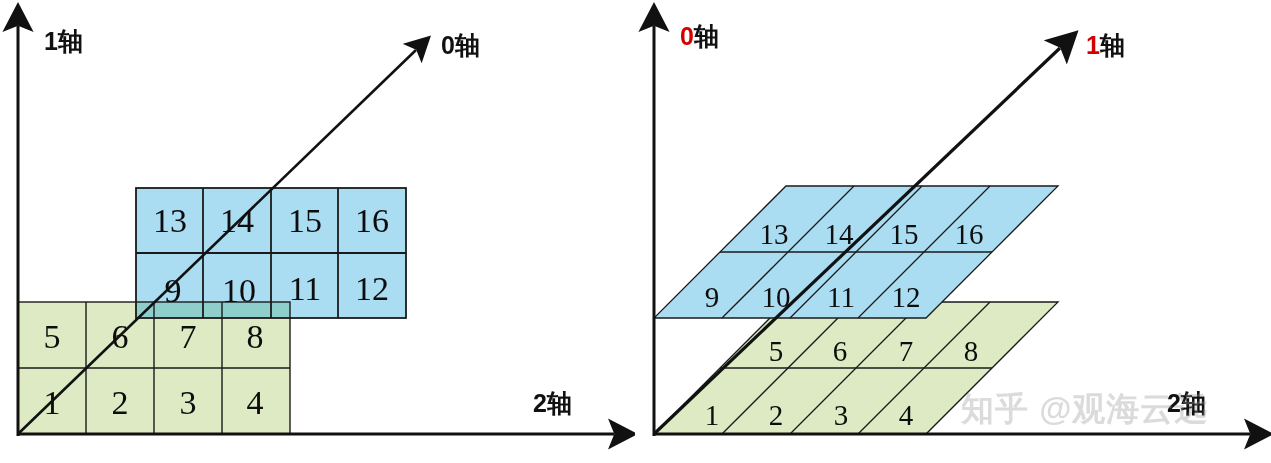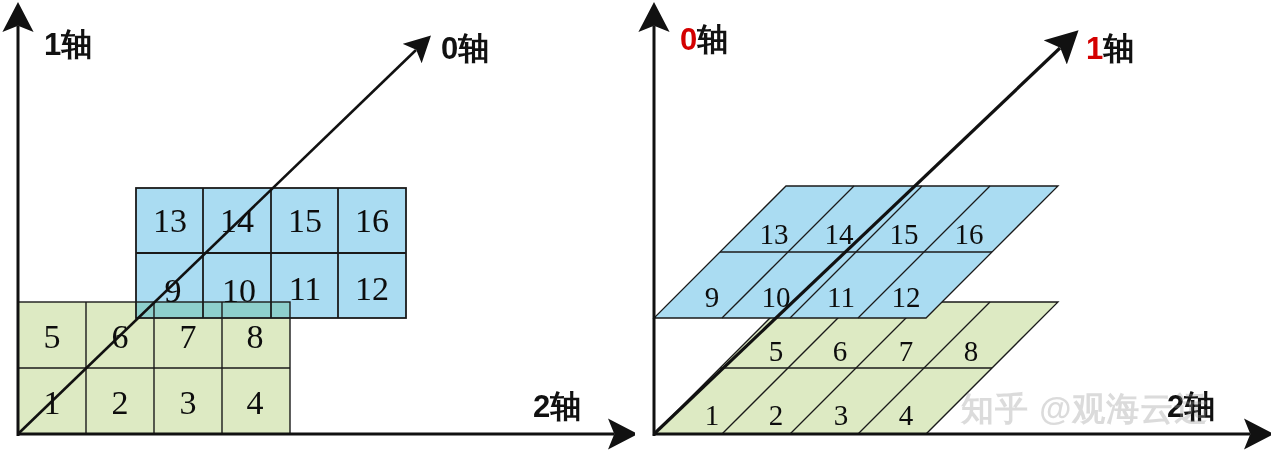--- a/index.html
+++ b/index.html
@@ -29,21 +29,21 @@
     position: absolute;
     left: 0;
     top: 0;
     width: 100%;
     height: 100%;
   }
 
   .axis-label {
     position: absolute;
     font-family: "Liberation Sans", "DejaVu Sans", sans-serif;
-    font-size: 31px;
+    font-size: 25px;
     font-weight: 700;
     color: #111111;
     white-space: nowrap;
     letter-spacing: 0px;
     line-height: 1;
   }
   .axis-label .hl { color: #d40000; }
 
   .cell-num {
     position: absolute;

